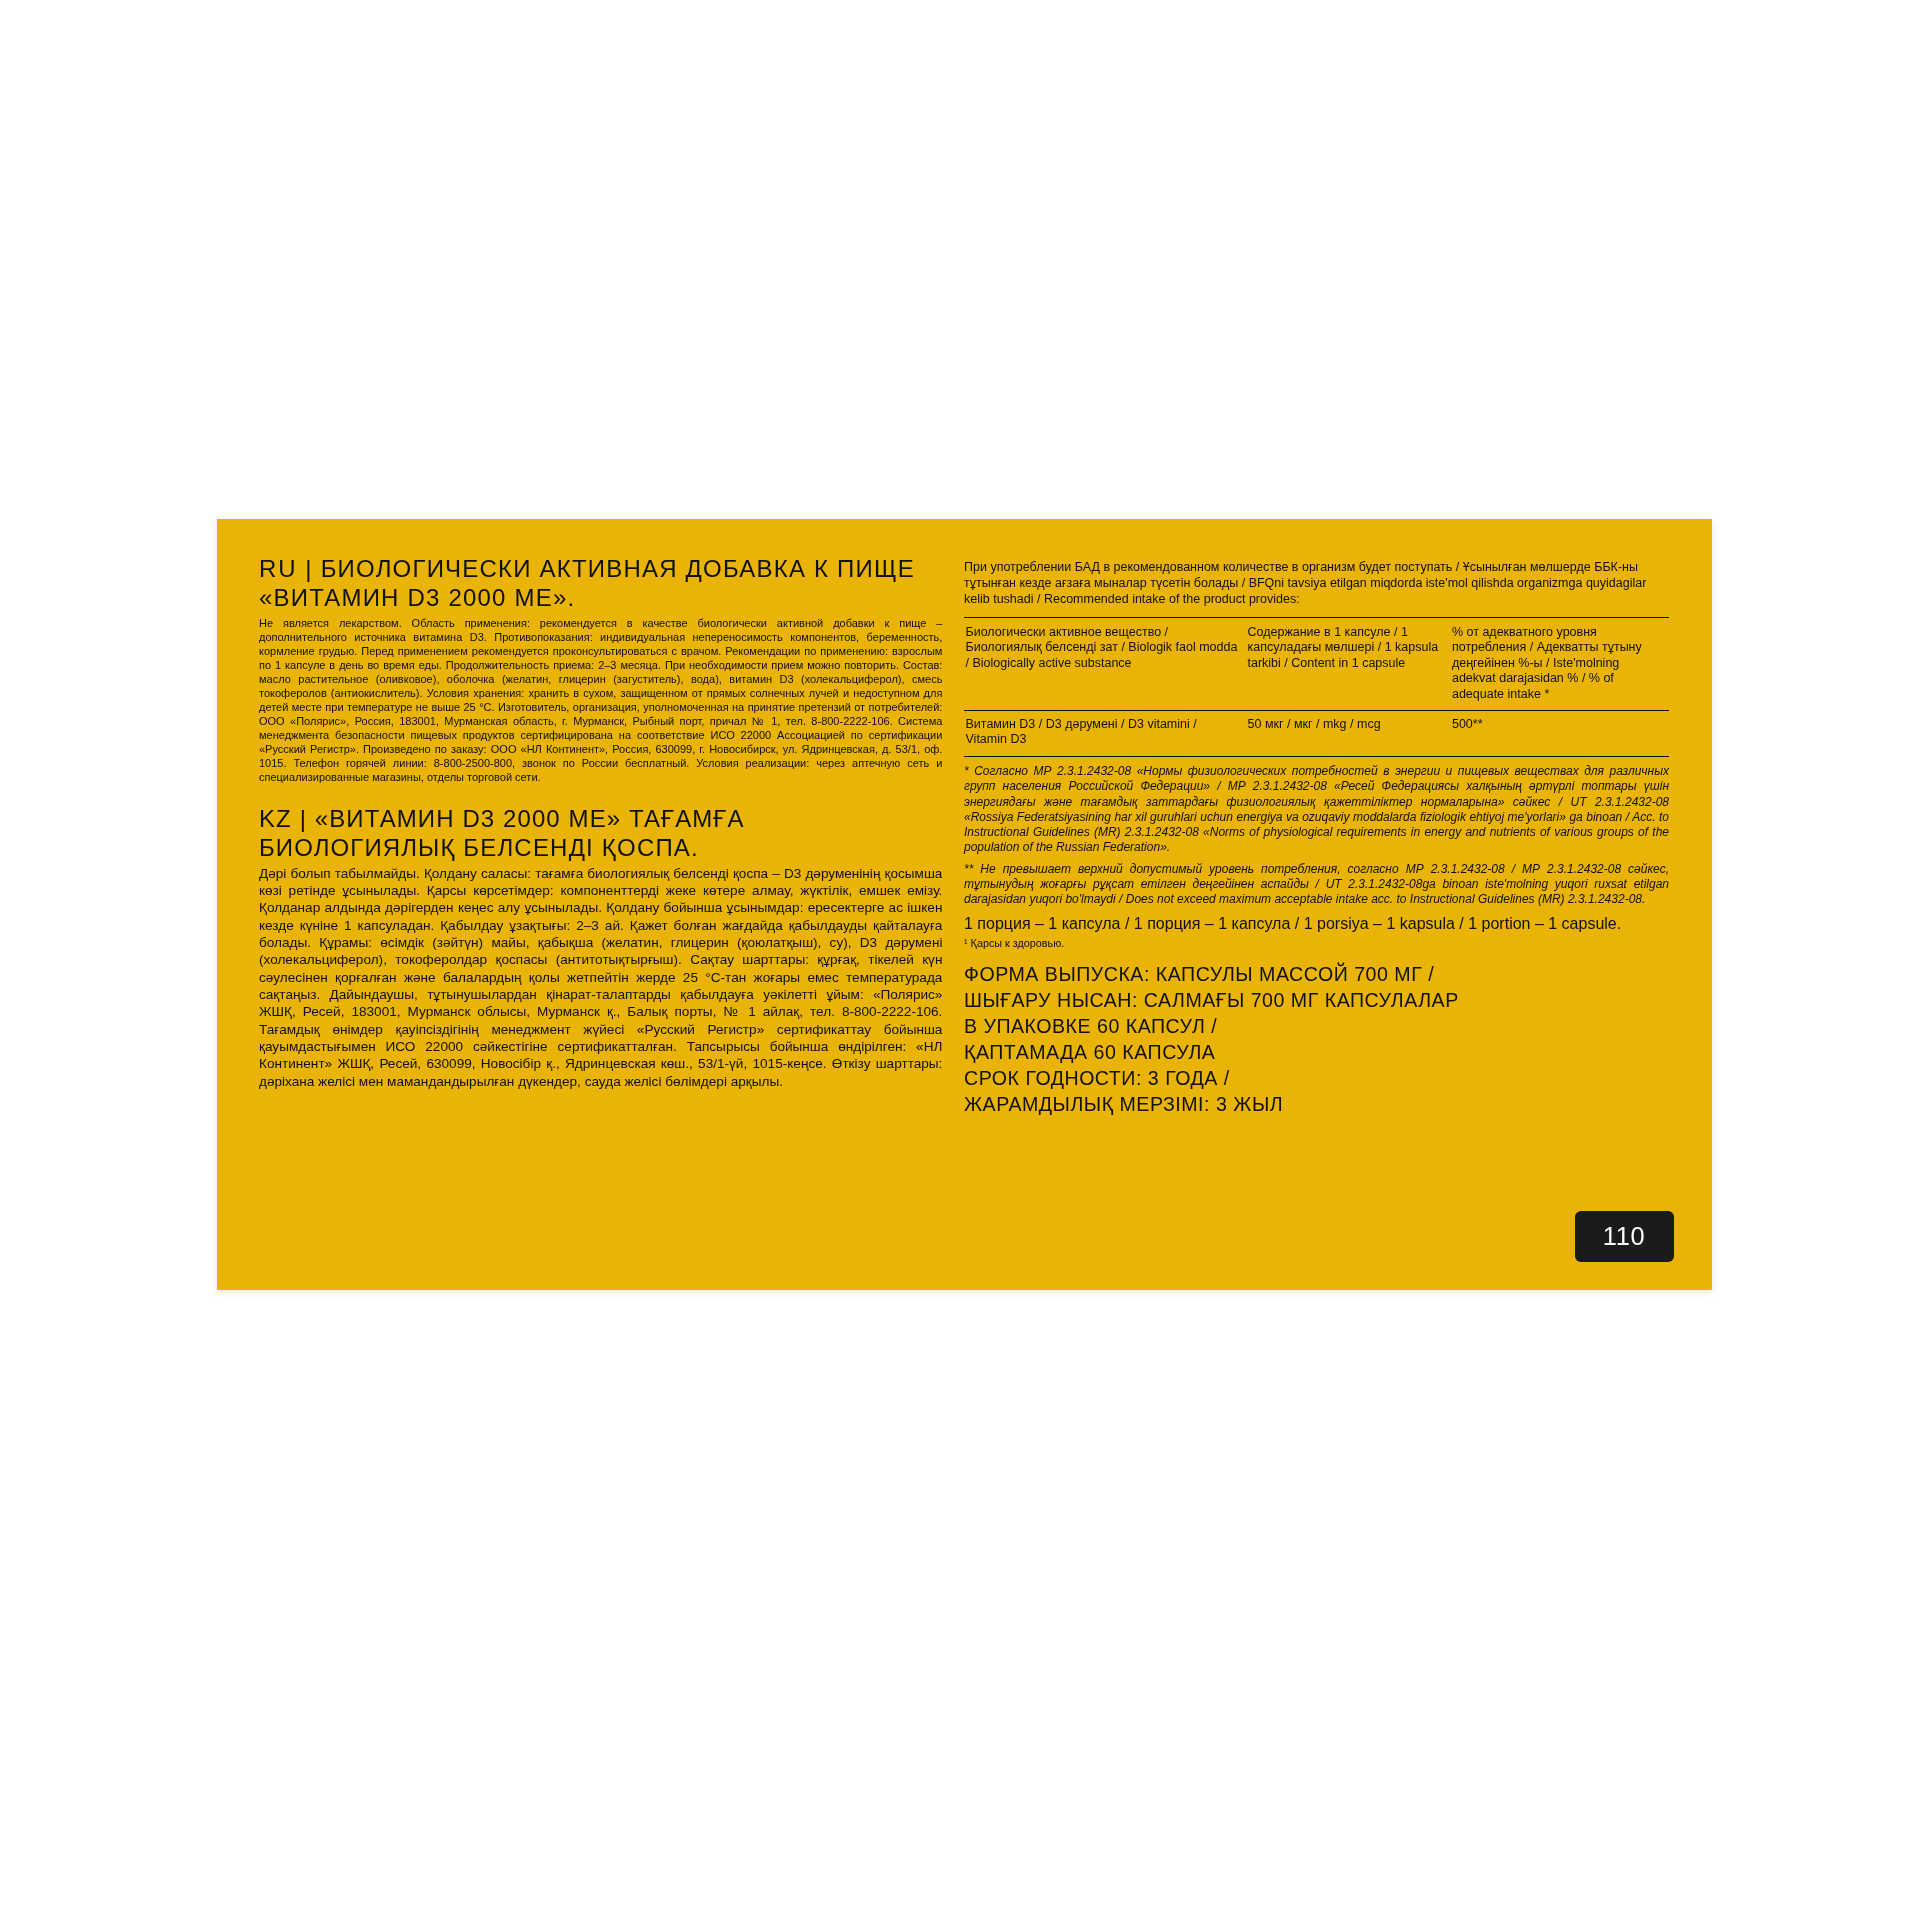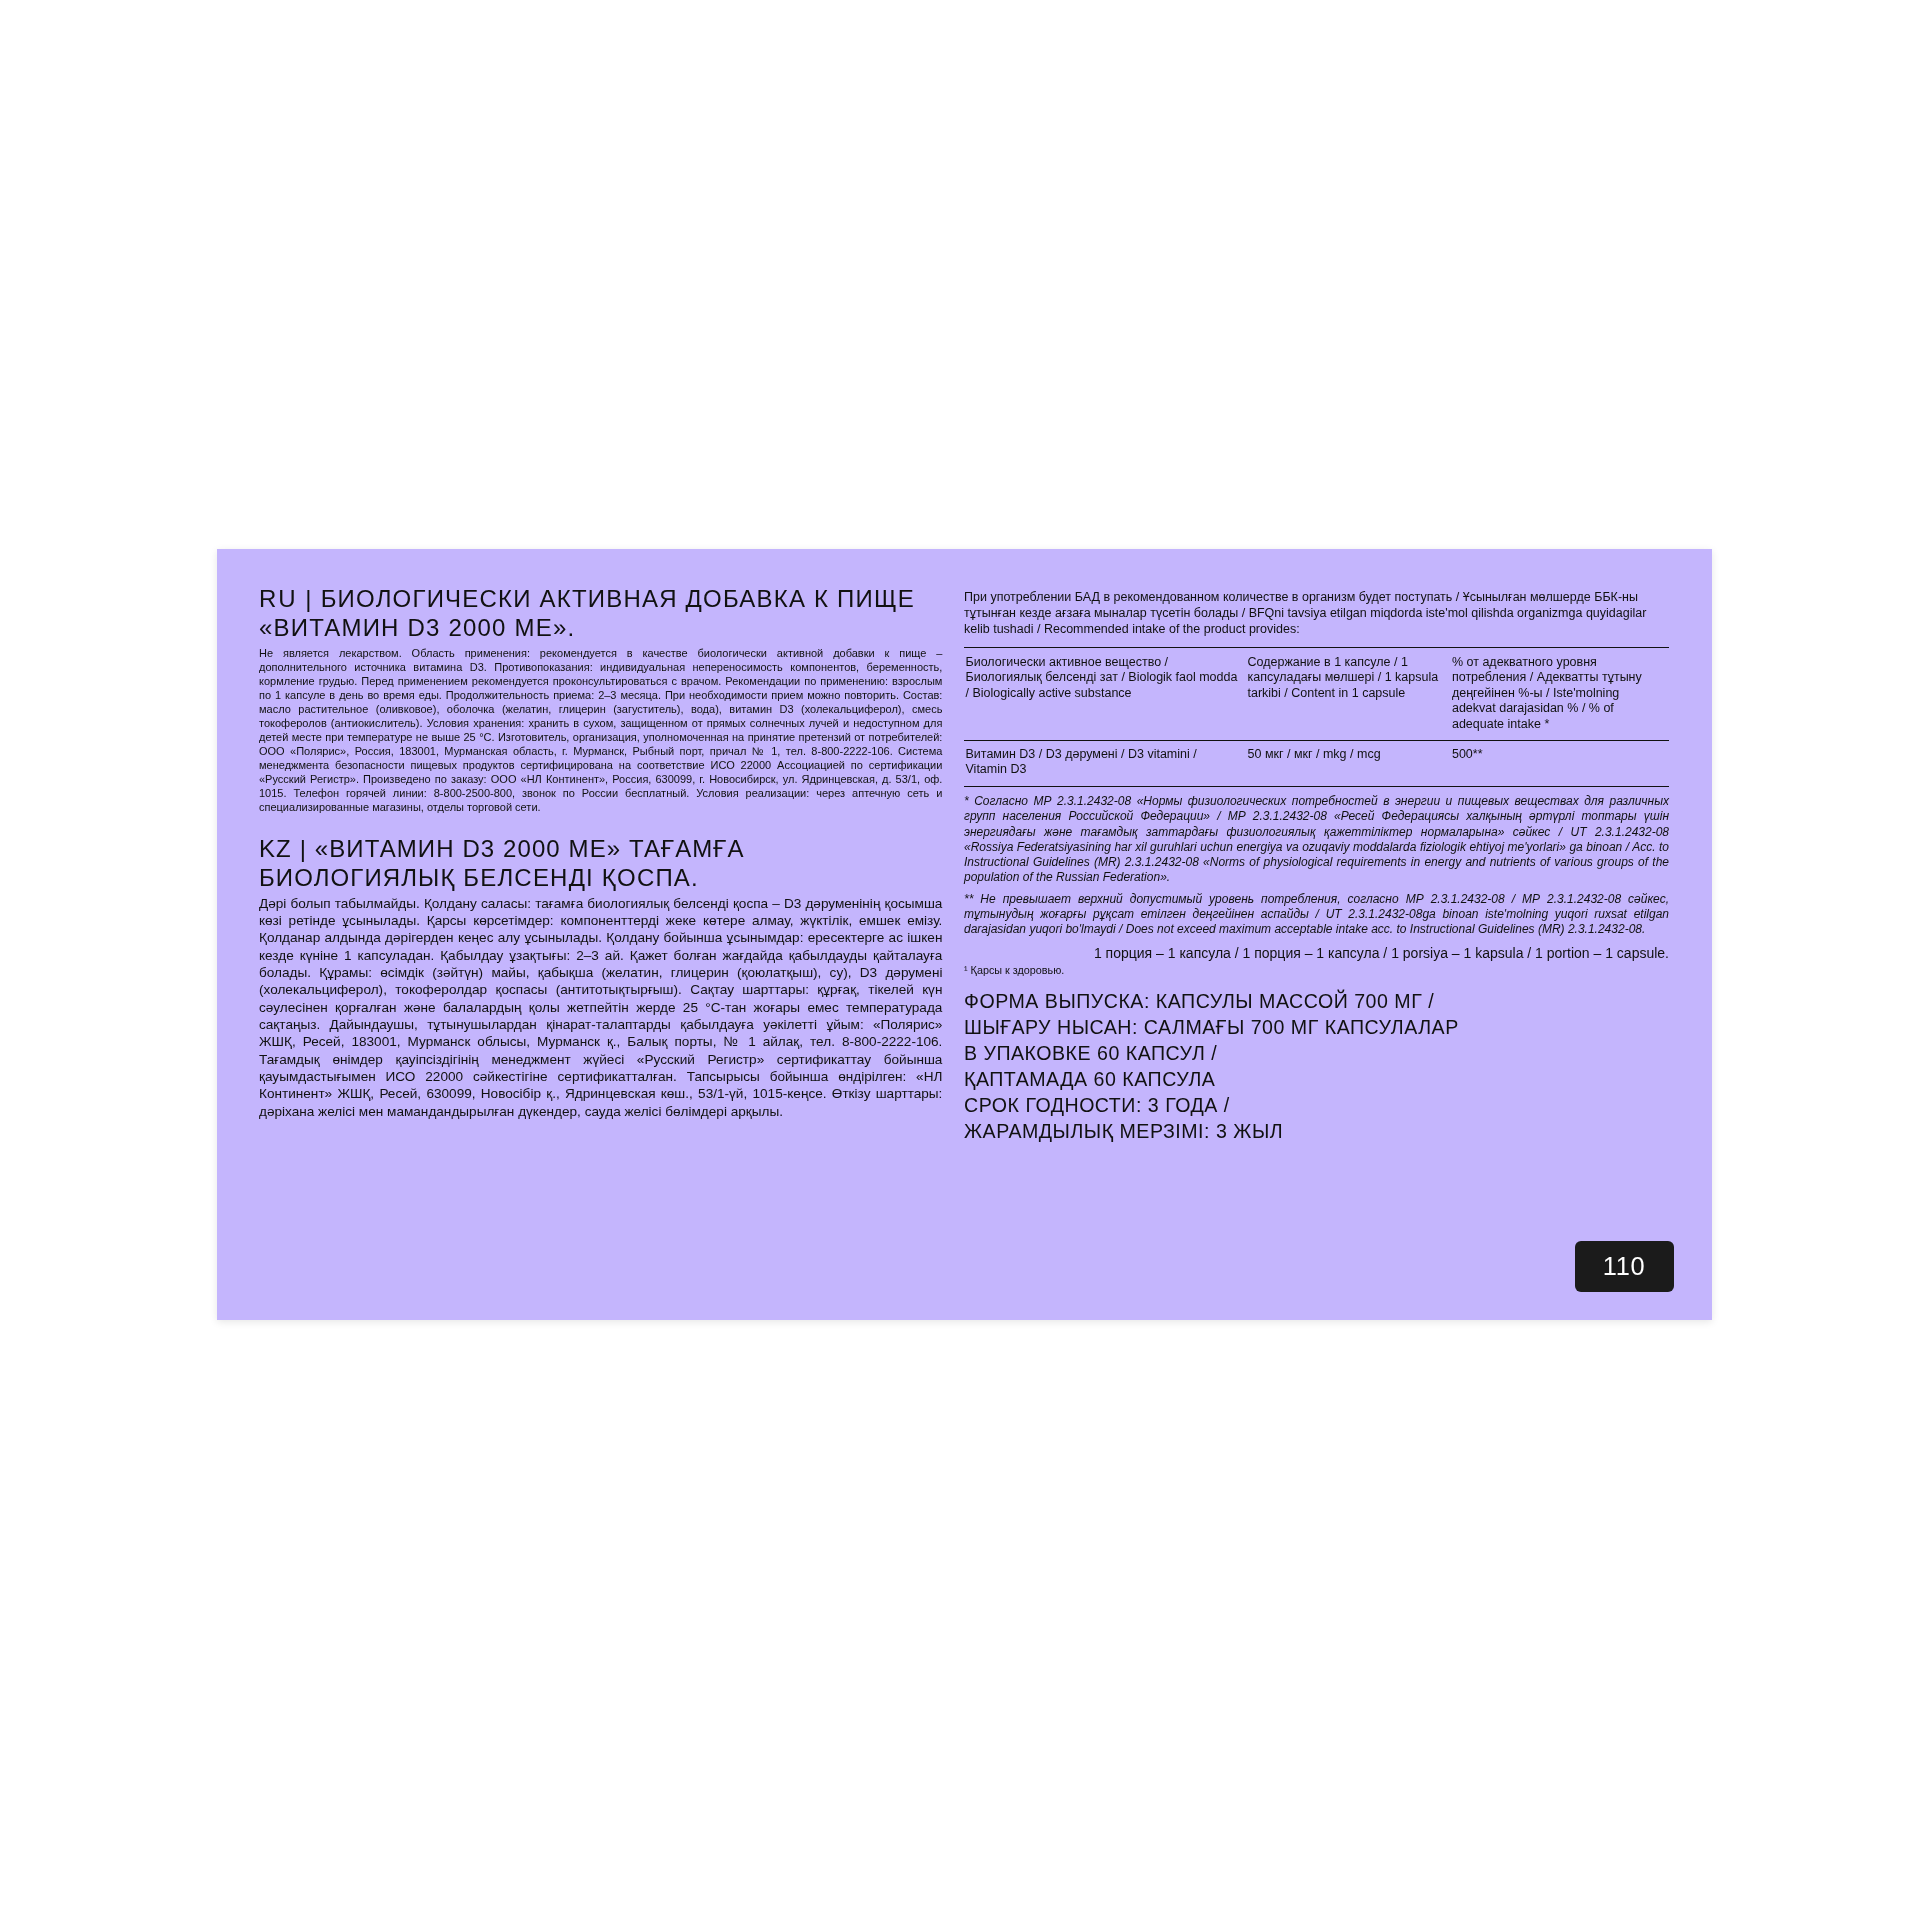--- a/index.html
+++ b/index.html
@@ -5,23 +5,23 @@
   html,body{margin:0;padding:0;}
   body{
     width:1926px;height:1926px;
     background:#ffffff;
     font-family:"Liberation Sans", sans-serif;
     color:#111111;
     -webkit-font-smoothing:antialiased;
   }
   .label-card{
     position:absolute;
-    left:217px; top:549px;
+    left:217px; top:519px;
     width:1495px; height:771px;
-    background:#c4b5fd;
+    background:#eab308;
     box-shadow:0 1.5px 7.7px rgba(0,0,0,0.10);
   }
   .cols{
     display:flex;
     padding:35px 42px 23px 42px;
     box-sizing:border-box;
     height:100%;
   }
   .col-left{
     width:705px;
@@ -99,25 +99,24 @@
   .c3{width:31%;}
   .footnotes{
     font-size:12px;
     font-style:italic;
     line-height:1.26;
     text-align:justify;
     margin-top:7.7px;
   }
   .footnotes p{margin:0 0 7px 0;}
   .portion-line{
-    font-size:14px;
+    font-size:16px;
     font-style:normal;
     line-height:1.3;
     margin:1.5px 0 0 0;
-    text-align:right;
   }
   .key-line{
     font-size:10.8px;
     line-height:1.3;
     margin:0.8px 0 0 0;
   }
   .release-block{
     margin-top:10.8px;
     font-size:19.6px;
     letter-spacing:0.5px;

